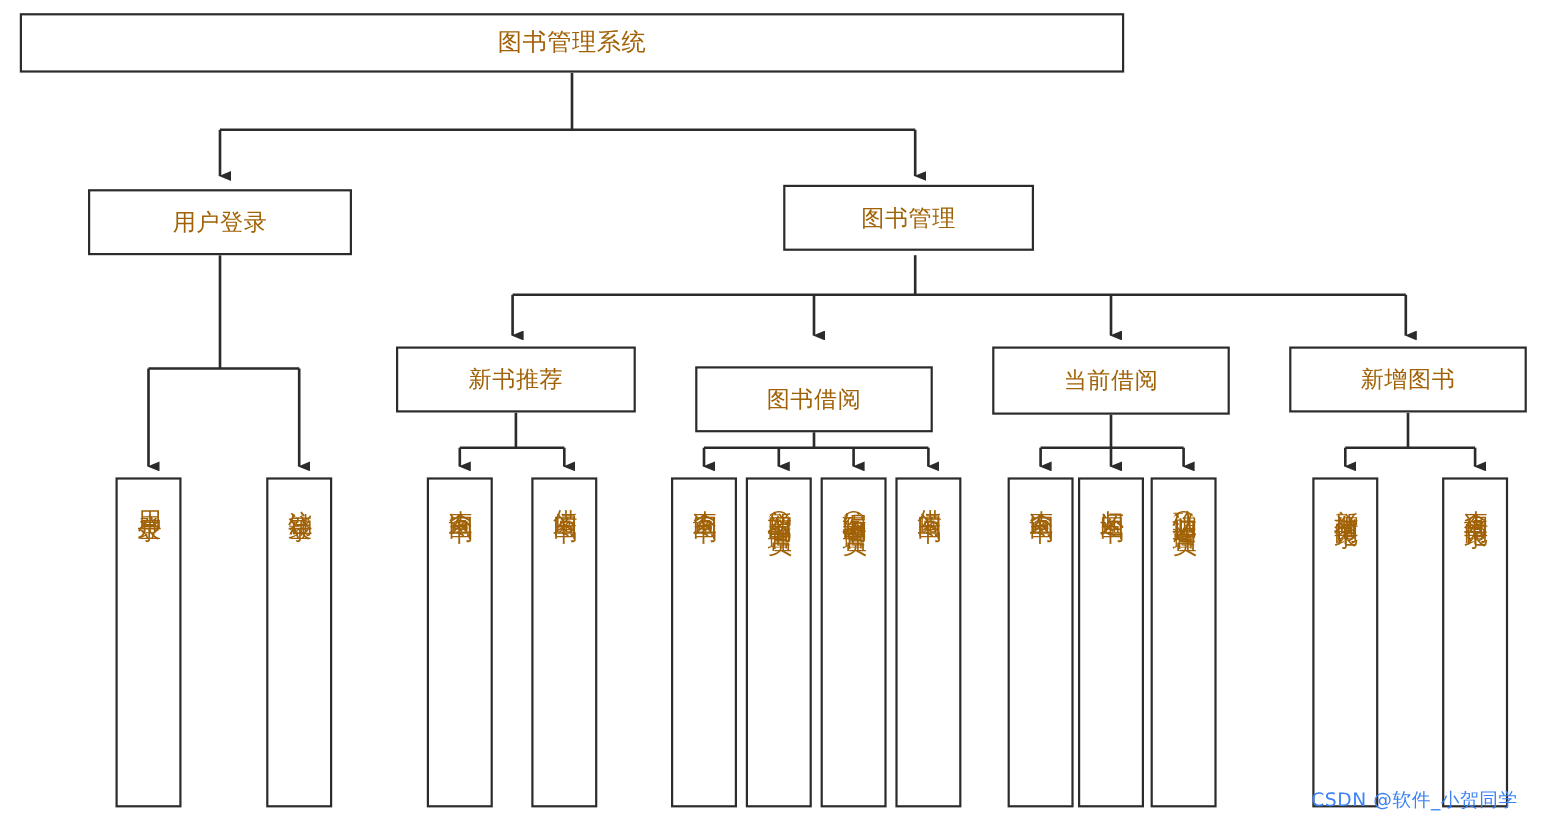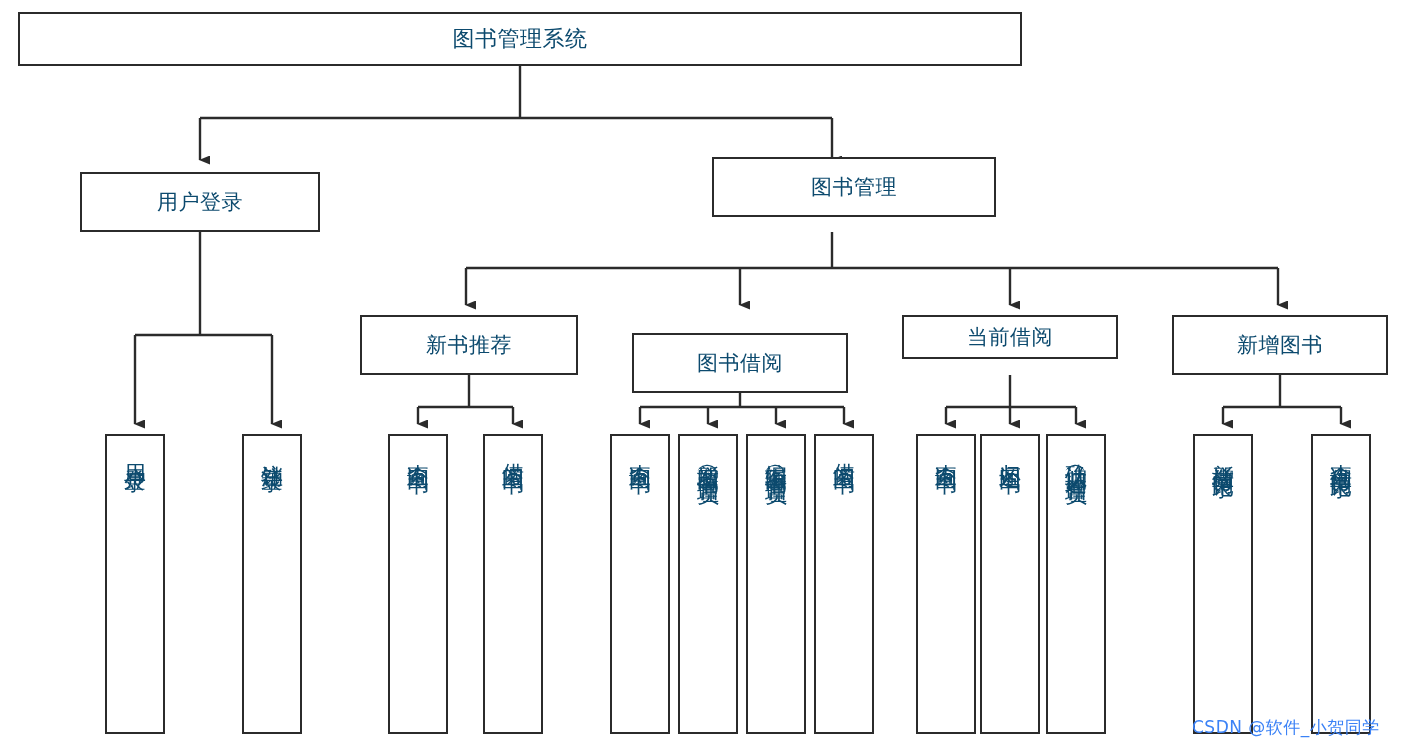--- a/index.html
+++ b/index.html
@@ -27,21 +27,21 @@
     pointer-events: none;
   }
   .node {
     position: absolute;
     box-sizing: border-box;
     background: #ffffff;
     border: 2px solid #2b2b2b;
     display: flex;
     align-items: center;
     justify-content: center;
-    color: #0c4a6e;
+    color: #a16207;
   }
   .node .lbl {
     display: block;
     text-align: center;
     line-height: 1.18;
   }
   .node.horiz .lbl {
     writing-mode: horizontal-tb;
     font-size: 21px;
     letter-spacing: 0.5px;
@@ -125,31 +125,31 @@
     </g>
   </svg>
 
   <div class="node horiz root" style="left:18px; top:12px; width:1004px; height:54px;">
     <span class="lbl">图书管理系统</span>
   </div>
 
   <div class="node horiz" style="left:80px; top:172px; width:240px; height:60px;">
     <span class="lbl">用户登录</span>
   </div>
-  <div class="node horiz" style="left:712px; top:157px; width:284px; height:60px;">
+  <div class="node horiz" style="left:712px; top:168px; width:228px; height:60px;">
     <span class="lbl">图书管理</span>
   </div>
 
   <div class="node horiz" style="left:360px; top:315px; width:218px; height:60px;">
     <span class="lbl">新书推荐</span>
   </div>
   <div class="node horiz" style="left:632px; top:333px; width:216px; height:60px;">
     <span class="lbl">图书借阅</span>
   </div>
-  <div class="node horiz" style="left:902px; top:315px; width:216px; height:44px;">
+  <div class="node horiz" style="left:902px; top:315px; width:216px; height:62px;">
     <span class="lbl">当前借阅</span>
   </div>
   <div class="node horiz" style="left:1172px; top:315px; width:216px; height:60px;">
     <span class="lbl">新增图书</span>
   </div>
 
   <div class="node vert" style="left:105px; top:434px; width:60px; height:300px;">
     <span class="lbl">用户登录</span>
   </div>
   <div class="node vert" style="left:242px; top:434px; width:60px; height:300px;">

